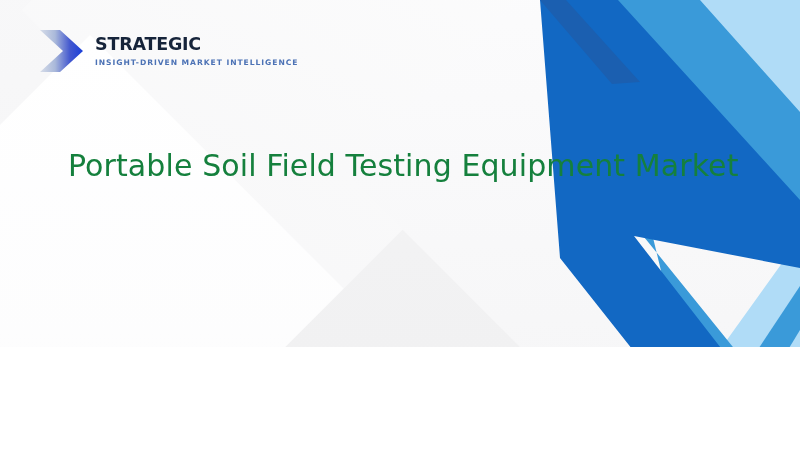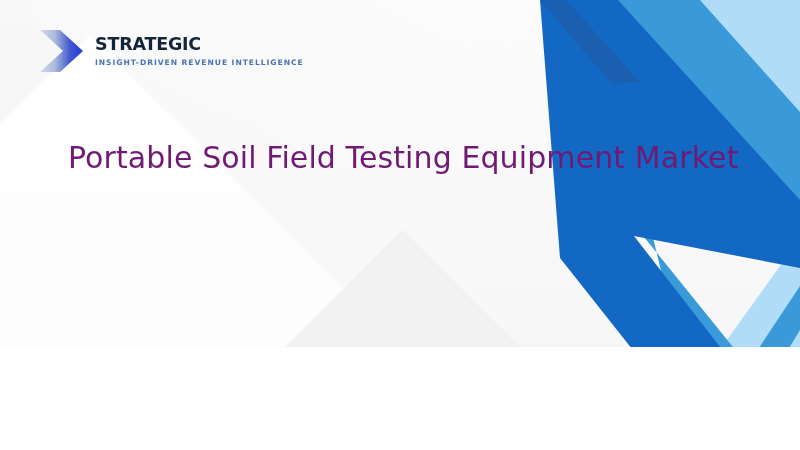--- a/index.html
+++ b/index.html
@@ -109,24 +109,24 @@
     font-weight: bold;
     letter-spacing: 0.95px;
     color: #4c72b5;
     white-space: nowrap;
   }
 
   
   .title {
     position: absolute;
     left: 68px;
-    top: 138px;
+    top: 146px;
     font-size: 30px;
     font-weight: normal;
-    color: #701a75;
+    color: #15803d;
     white-space: nowrap;
     letter-spacing: 0.1px;
     line-height: 40px;
   }
 
   
   .email {
     position: absolute;
     left: 40px;
     top: 369px;
@@ -169,20 +169,20 @@
             <stop offset="35%" stop-color="#aab9da"></stop>
             <stop offset="70%" stop-color="#4257cf"></stop>
             <stop offset="100%" stop-color="#1a3fd9"></stop>
           </linearGradient>
         </defs>
         <path d="M2 4 L22 4 L45 25 L22 46 L2 46 L25 25 Z" fill="url(#chevGrad)"></path>
       </svg>
     </div>
     <div class="logo-text">
       <div class="logo-line1">STRATEGIC</div>
-      <div class="logo-tagline">INSIGHT-DRIVEN REVENUE INTELLIGENCE</div>
+      <div class="logo-tagline">INSIGHT-DRIVEN MARKET INTELLIGENCE</div>
     </div>
   </div>
 
   <div class="title">Portable Soil Field Testing Equipment Market</div>
 
 
 </div>
 
 </body></html>

